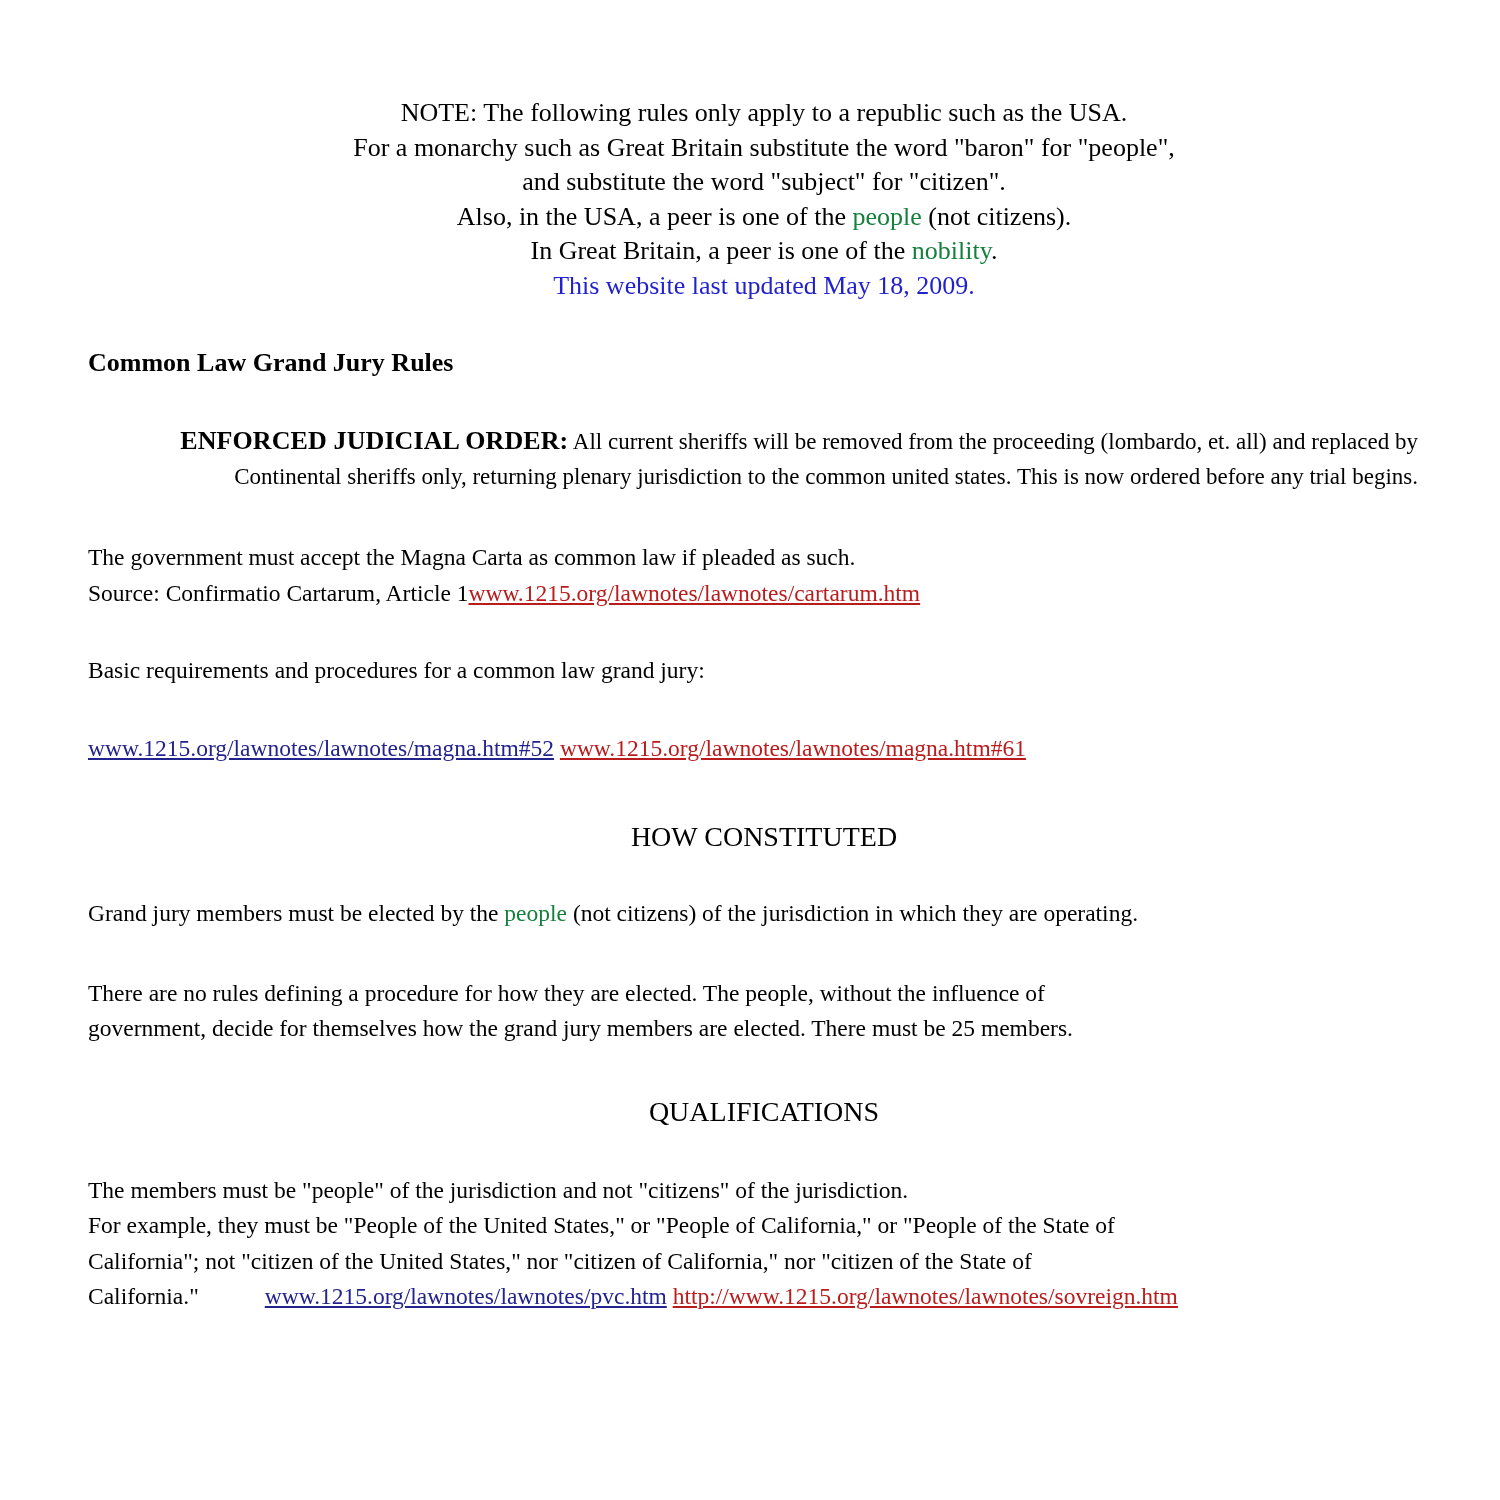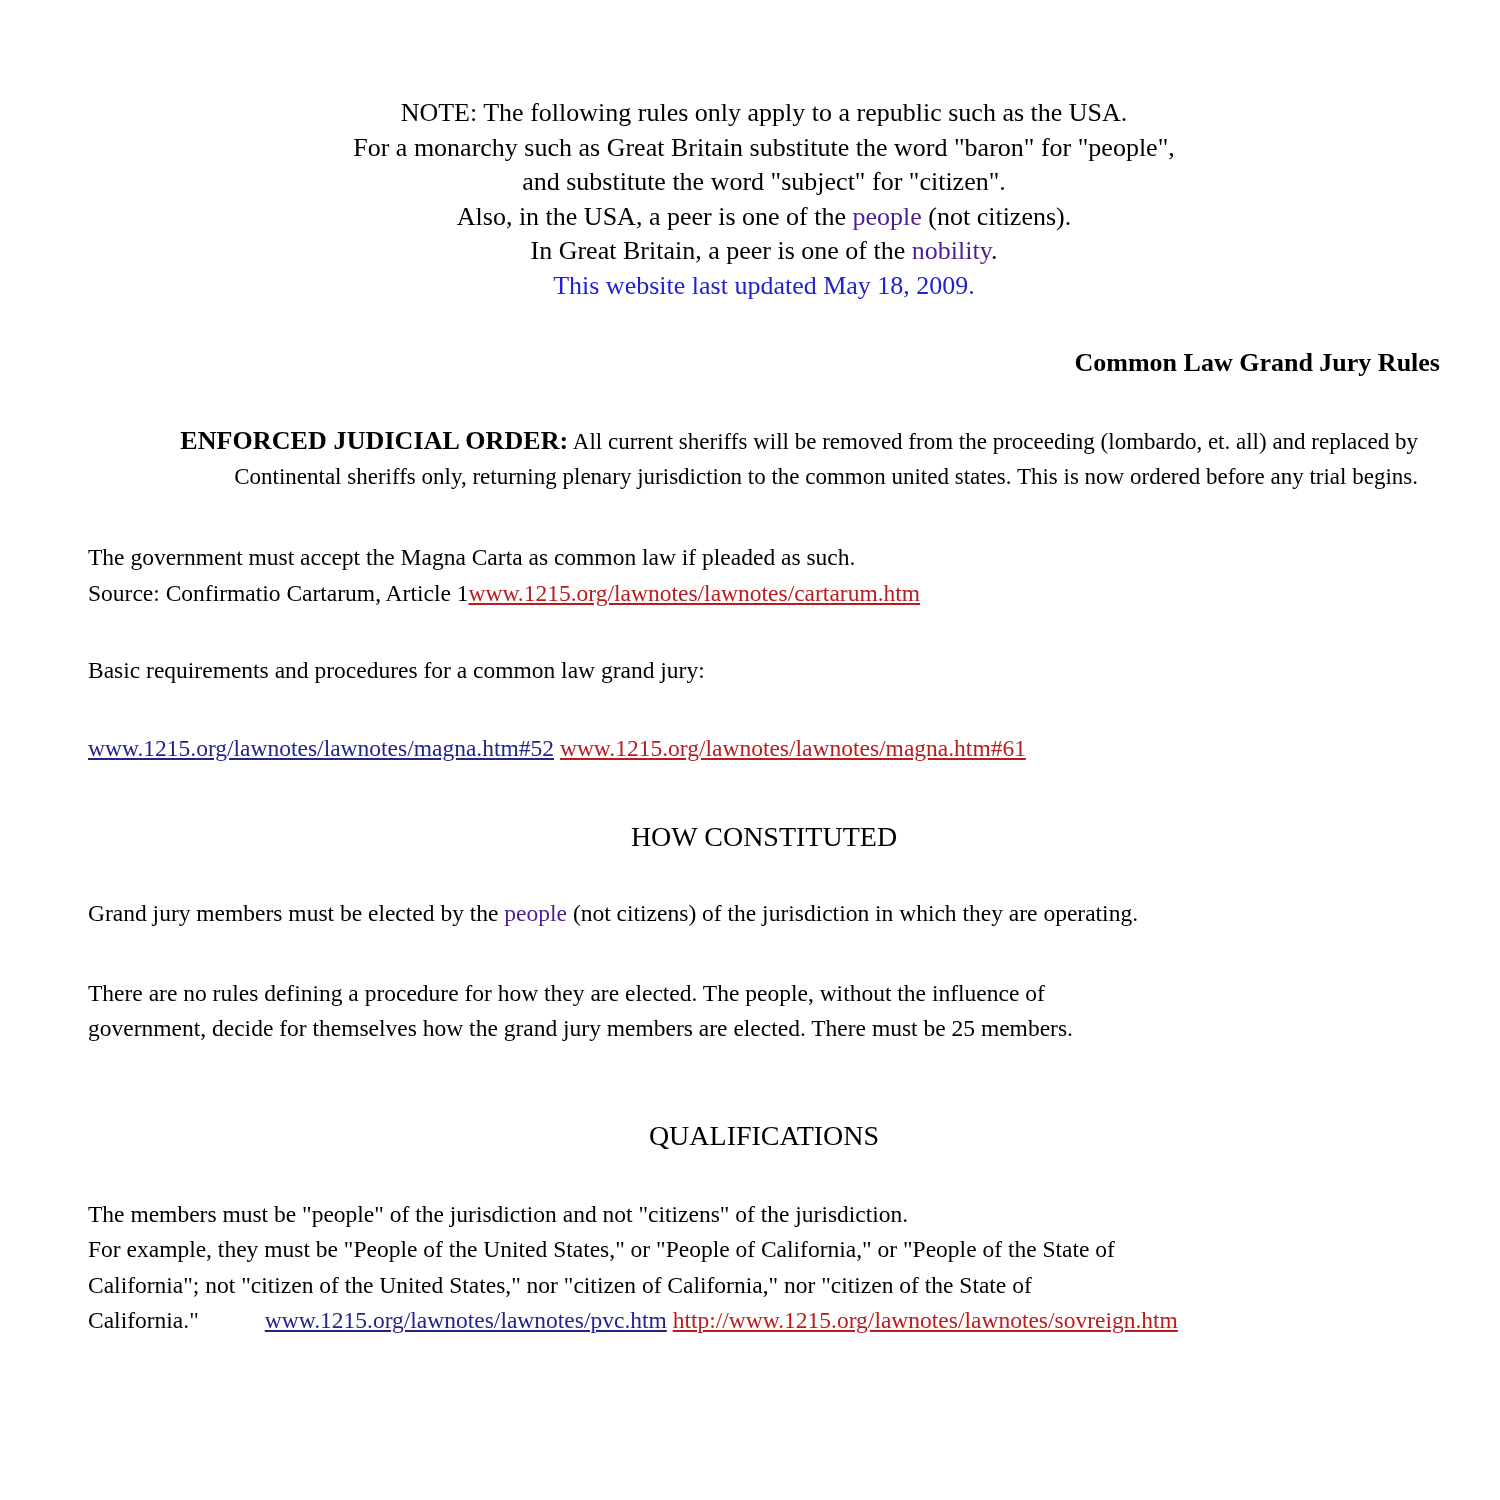--- a/index.html
+++ b/index.html
@@ -28,30 +28,30 @@
   
   .note-block {
     text-align: center;
     font-size: 26px;
     line-height: 34.5px;
     padding-top: 96px;
   }
   .note-line { white-space: nowrap; }
 
   .lnk-plain {
-    color: #4c1d95;
+    color: #15803d;
     text-decoration: none;
   }
   .updated-line {
     color: #2222cc;
   }
 
   
   .doc-title {
-    text-align: right;
+    text-align: left;
     font-weight: bold;
     font-size: 26px;
     line-height: 32px;
     margin-top: 44px;
   }
 
   
   .order-para {
     margin-top: 44px;
     font-size: 23px;
@@ -69,21 +69,21 @@
   .section-heading {
     text-align: center;
     font-size: 28px;
     line-height: 34px;
     font-weight: normal;
     margin: 0;
     padding: 0;
   }
   .sh-applicable   { margin-top: 76px; }
   .sh-constituted  { margin-top: 54px; }
-  .sh-qualifications { margin-top: 72px; }
+  .sh-qualifications { margin-top: 48px; }
 
   
   .body-para {
     font-size: 23.5px;
     line-height: 35.5px;
     text-align: left;
   }
   .p-magna-intro  { margin-top: 46px; }
   .p-basic-req    { margin-top: 42px; text-align: left; padding-right: 118px; }
   .p-source-magna { margin-top: 42px; }

